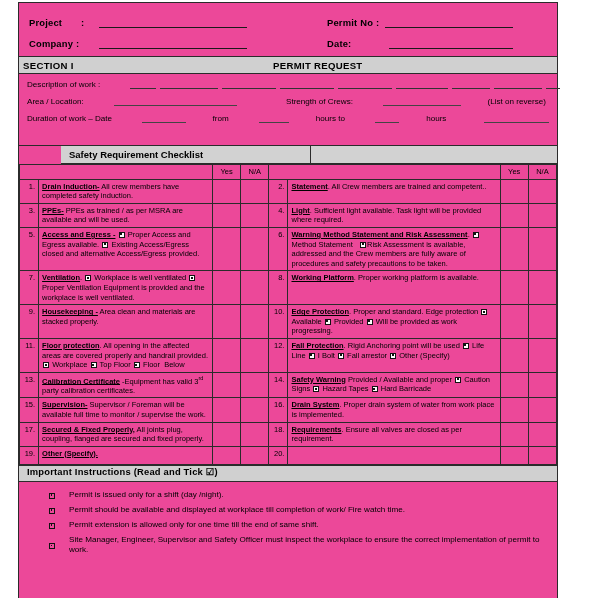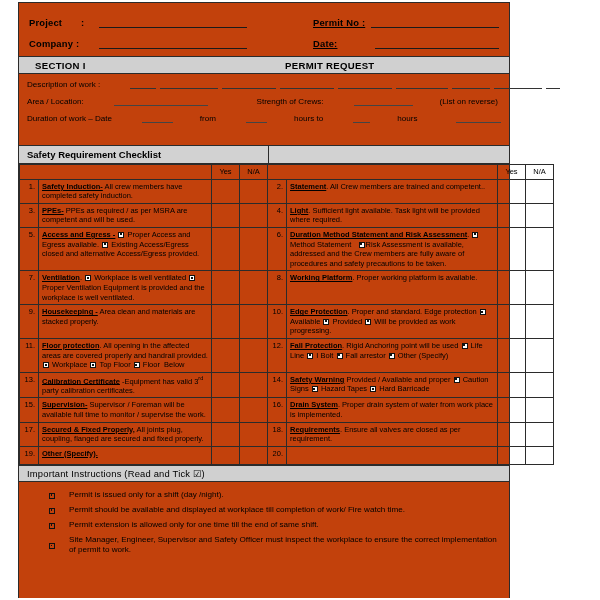--- a/index.html
+++ b/index.html
@@ -20,26 +20,26 @@
     height: 600px;
     box-sizing: border-box;
     background: #fff;
   }
 
   
   .frame {
     position: absolute;
     left: 18px;
     top: 2px;
-    width: 492px;
+    width: 540px;
     height: 596px;
     box-sizing: border-box;
     border: 1.4px solid #2b2b2b;
     border-bottom: none;
-    background: #c2410c;
+    background: #ec4899;
   }
 
   
   .ident {
     padding: 7px 10px 4px 10px;
   }
   .ident-row {
     display: flex;
     align-items: flex-end;
     height: 18px;
@@ -53,36 +53,36 @@
   }
   .lbl.project { width: 52px; }
   .lbl.colon   { width: 18px; }
   .rule {
     border-bottom: 1.6px solid #1a1a1a;
     height: 10px;
   }
   .rule.w1 { width: 148px; margin-right: 16px; }
   .rule.w2 { width: 128px; }
   .seg-left { display: flex; align-items: flex-end; width: 298px; }
-  .seg-right { display: flex; align-items: center; flex: 1; text-decoration: underline; }
+  .seg-right { display: flex; align-items: center; flex: 1; }
   .lbl.permitno { width: 58px; }
   .lbl.date { width: 58px; }
 
   
   .section-bar {
     display: flex;
     align-items: center;
     height: 18px;
     background: #d0d0d0;
     border-top: 1.4px solid #2b2b2b;
     border-bottom: 1.2px solid #2b2b2b;
     font-size: 9.6px;
     font-weight: bold;
     letter-spacing: 0.3px;
-    padding: 0 0 0 16px;
+    padding: 0 0 0 4px;
     box-sizing: border-box;
   }
   .section-bar .s-title { width: 250px; }
   .section-bar .s-sub { }
 
   
   .req-body {
     padding: 6px 8px 8px 8px;
     height: 72px;
     box-sizing: border-box;
@@ -111,20 +111,21 @@
     display: inline-block;
     border-bottom: 1px solid #333;
     height: 8px;
   }
 
   
   .check-head {
     display: flex;
     height: 17px;
     border-bottom: 1.2px solid #2b2b2b;
+    margin-left: 42px;
   }
   .check-head .ch-left {
     width: 250px;
     background: #d2d2d2;
     font-size: 9.5px;
     font-weight: bold;
     display: flex;
     align-items: center;
     padding-left: 8px;
     box-sizing: border-box;
@@ -199,27 +200,27 @@
     position: absolute;
     left: 0.5px; top: 0.5px;
     width: 2px; height: 2px;
     background: #111;
   }
   sup { font-size: 5.5px; }
 
   
   .instr-bar {
     display: flex;
-    align-items: center;
+    align-items: flex-start;
     height: 17px;
     background: #d0d0d0;
     border-top: 1.3px solid #2b2b2b;
     border-bottom: 1.2px solid #2b2b2b;
     font-size: 9.4px;
-    font-weight: normal;
+    font-weight: bold;
     padding-left: 8px;
     box-sizing: border-box;
     letter-spacing: 0.2px;
   }
   .instr-body {
     padding: 8px 6px 2px 30px;
   }
   .instr-item {
     display: flex;
     align-items: center;
@@ -337,47 +338,47 @@
           <td class="blank" colspan="2"></td>
           <td>Yes</td>
           <td>N/A</td>
           <td class="blank" colspan="2"></td>
           <td>Yes</td>
           <td>N/A</td>
         </tr>
 
         <tr>
           <td class="num">1.</td>
-          <td class="txt"><span class="bold-u">Safety Induction-</span><span> All crew members have completed safety induction.</span></td>
+          <td class="txt"><span class="bold-u">Drain Induction-</span><span> All crew members have completed safety induction.</span></td>
           <td class="yes"></td>
           <td class="na"></td>
           <td class="num num-r">2.</td>
           <td class="txt"><span class="bold-u">Statement</span><span>. All Crew members are trained and competent..</span></td>
           <td class="yes"></td>
           <td class="na"></td>
         </tr>
 
         <tr>
           <td class="num">3.</td>
-          <td class="txt"><span class="bold-u">PPEs-</span><span> PPEs as required / as per MSRA are competent and will be used.</span></td>
+          <td class="txt"><span class="bold-u">PPEs-</span><span> PPEs as trained / as per MSRA are available and will be used.</span></td>
           <td class="yes"></td>
           <td class="na"></td>
           <td class="num num-r">4.</td>
           <td class="txt"><span class="bold-u">Light</span><span>. Sufficient light available. Task light will be provided where required.</span></td>
           <td class="yes"></td>
           <td class="na"></td>
         </tr>
 
         <tr>
           <td class="num">5.</td>
           <td class="txt"><span class="bold-u">Access and Egress -</span> <span class="cb filled"></span> Proper Access and Egress available. <span class="cb filled"></span> Existing Access/Egress closed and alternative Access/Egress provided.</td>
           <td class="yes"></td>
           <td class="na"></td>
           <td class="num num-r">6.</td>
-          <td class="txt"><span class="bold-u">Duration Method Statement and Risk Assessment</span>. <span class="cb filled"></span> Method Statement &nbsp;&nbsp;<span class="cb filled"></span>Risk Assessment is available, addressed and the Crew members are fully aware of procedures and safety precautions to be taken.</td>
+          <td class="txt"><span class="bold-u">Warning Method Statement and Risk Assessment</span>. <span class="cb filled"></span> Method Statement &nbsp;&nbsp;<span class="cb filled"></span>Risk Assessment is available, addressed and the Crew members are fully aware of procedures and safety precautions to be taken.</td>
           <td class="yes"></td>
           <td class="na"></td>
         </tr>
 
         <tr>
           <td class="num">7.</td>
           <td class="txt"><span class="bold-u">Ventilation</span>. <span class="cb filled"></span> Workplace is well ventilated <span class="cb filled"></span> Proper Ventilation Equipment is provided and the workplace is well ventilated.</td>
           <td class="yes"></td>
           <td class="na"></td>
           <td class="num num-r">8.</td>

